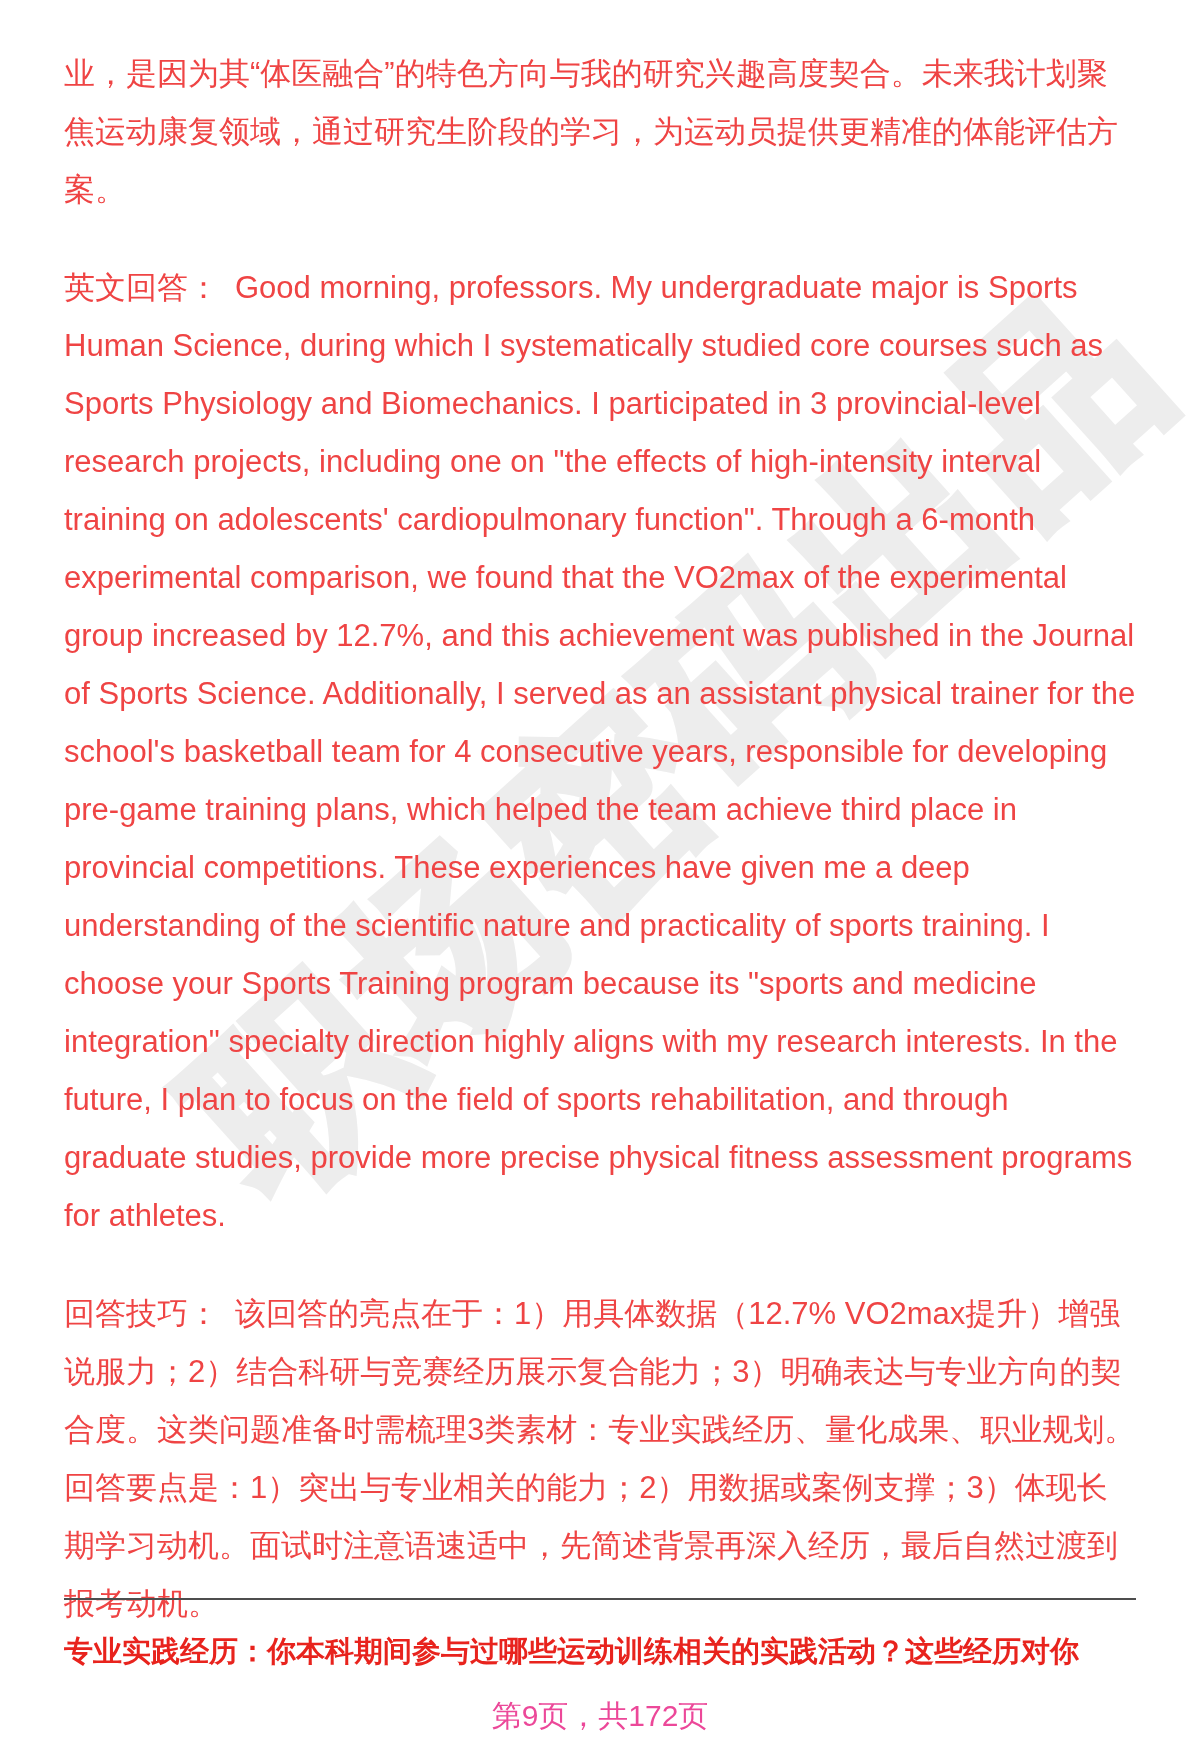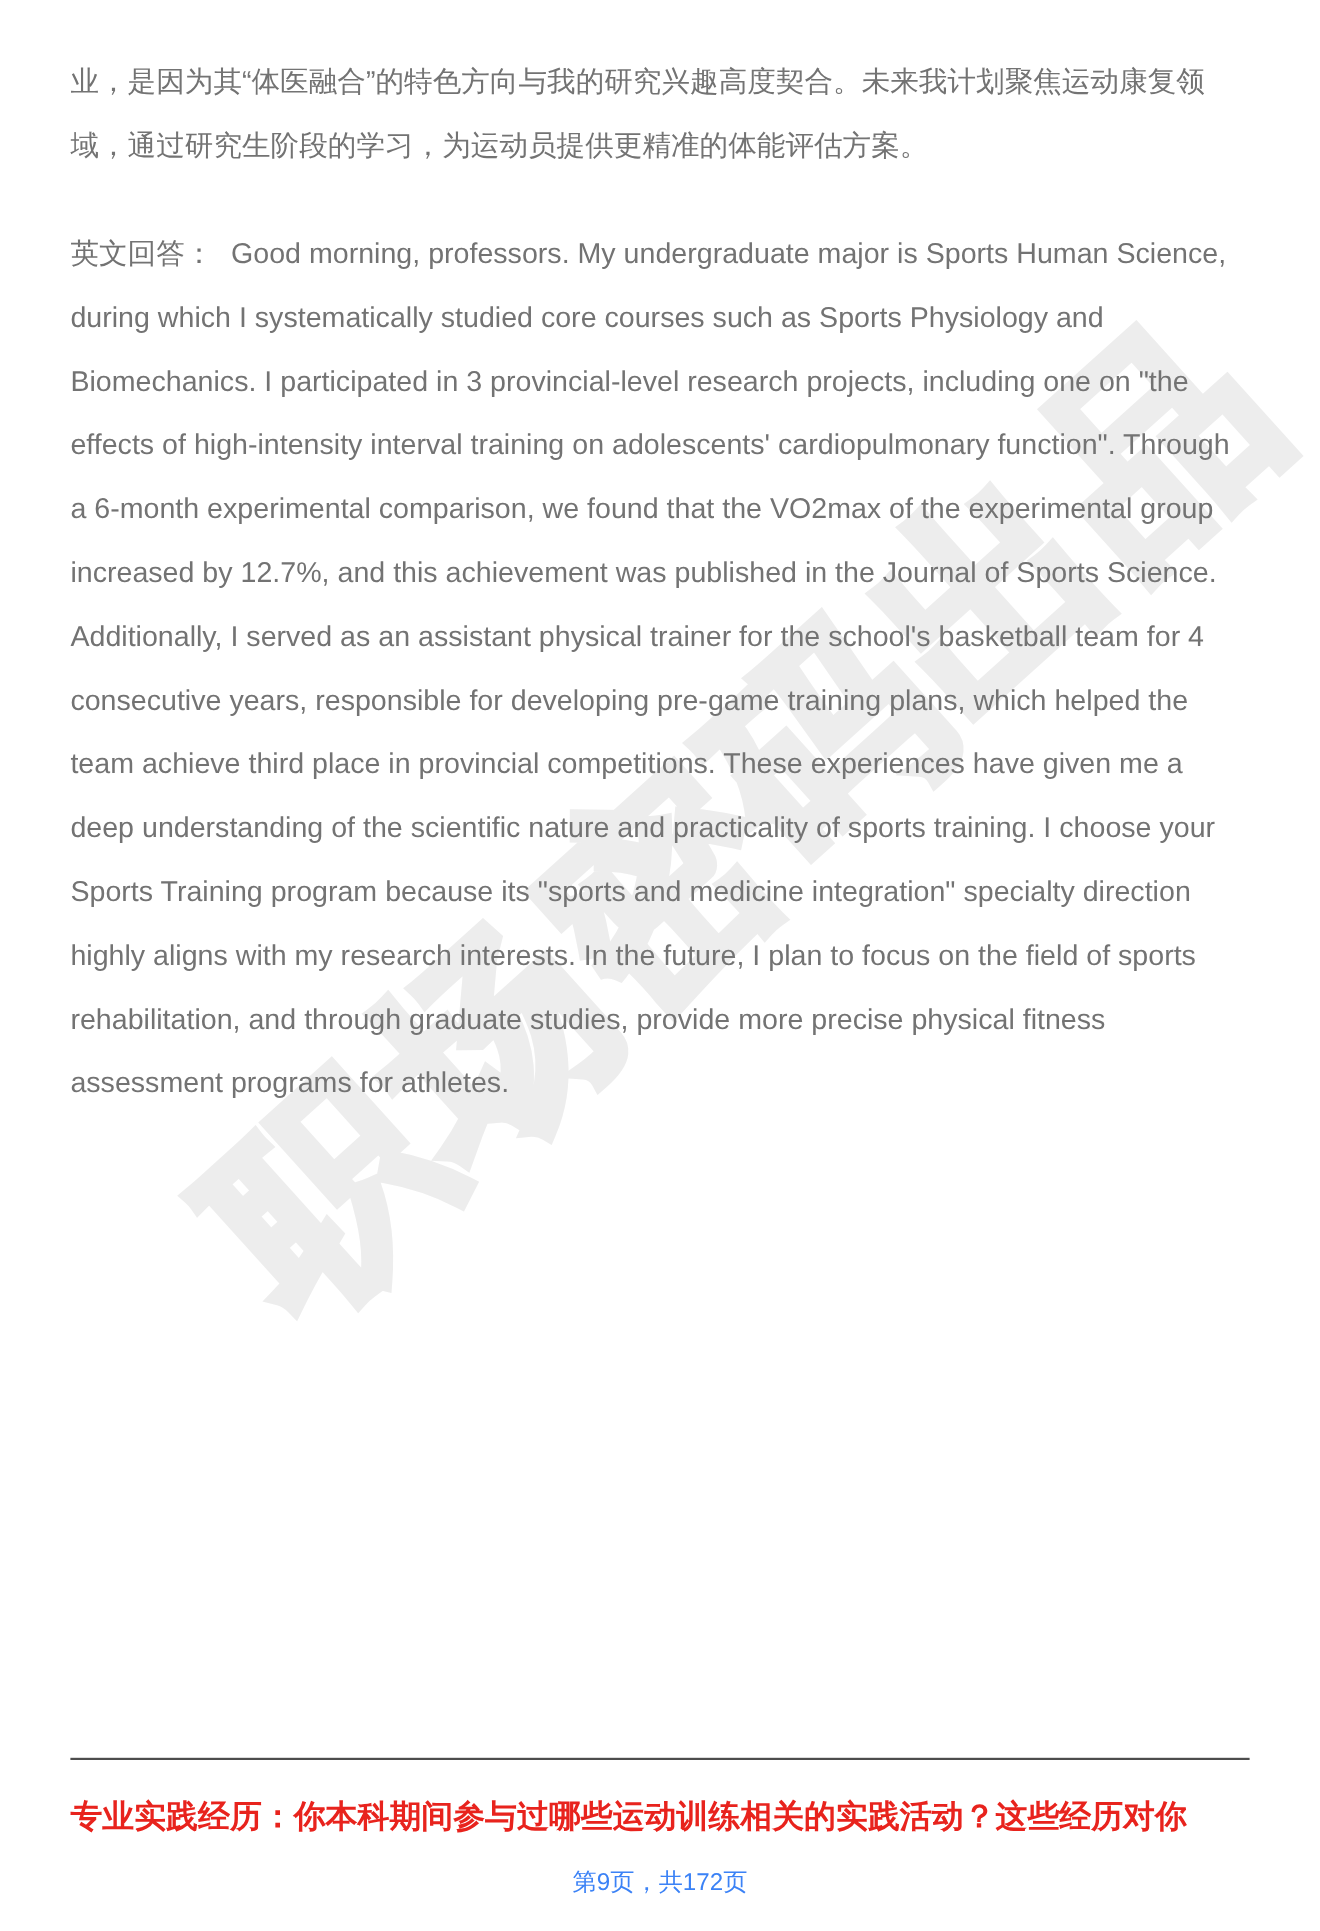--- a/index.html
+++ b/index.html
@@ -35,25 +35,25 @@
     user-select: none;
   }
   .content {
     position: absolute;
     left: 64px;
     top: 45px;
     width: 1072px;
     z-index: 1;
   }
   .body-text {
-    font-size: 26px;
+    font-size: 31px;
     line-height: 58px;
     margin: 0 0 40px 0;
     text-align: left;
-    color: #737373;
+    color: #ef4444;
   }
   .inline-label {
     padding-right: 16px;
   }
   .divider {
     position: absolute;
     left: 64px;
     top: 1598px;
     width: 1072px;
     border: none;
@@ -72,40 +72,43 @@
     white-space: nowrap;
     color: #e8231d;
     z-index: 1;
   }
   .footer {
     position: absolute;
     left: 0;
     top: 1696px;
     width: 100%;
     text-align: center;
-    font-size: 22px;
-    color: #3b82f6;
+    font-size: 30px;
+    color: #ec4899;
     z-index: 1;
   }
 </style>
 </head>
 <body>
 
 <div class="page">
 
   <div class="watermark">职场密码出品</div>
 
   <div class="content">
 
     <p class="body-text">业，是因为其“体医融合”的特色方向与我的研究兴趣高度契合。未来我计划聚焦运动康复领域，通过研究生阶段的学习，为运动员提供更精准的体能评估方案。</p>
 
     <p class="body-text">
       <span class="inline-label">英文回答：</span><span>Good morning, professors. My undergraduate major is Sports Human Science, during which I systematically studied core courses such as Sports Physiology and Biomechanics. I participated in 3 provincial-level research projects, including one on "the effects of high-intensity interval training on adolescents' cardiopulmonary function". Through a 6-month experimental comparison, we found that the VO2max of the experimental group increased by 12.7%, and this achievement was published in the Journal of Sports Science. Additionally, I served as an assistant physical trainer for the school's basketball team for 4 consecutive years, responsible for developing pre-game training plans, which helped the team achieve third place in provincial competitions. These experiences have given me a deep understanding of the scientific nature and practicality of sports training. I choose your Sports Training program because its "sports and medicine integration" specialty direction highly aligns with my research interests. In the future, I plan to focus on the field of sports rehabilitation, and through graduate studies, provide more precise physical fitness assessment programs for athletes.</span>
     </p>
 
+    <p class="body-text">
+      <span class="inline-label">回答技巧：</span><span>该回答的亮点在于：1）用具体数据（12.7% VO2max提升）增强说服力；2）结合科研与竞赛经历展示复合能力；3）明确表达与专业方向的契合度。这类问题准备时需梳理3类素材：专业实践经历、量化成果、职业规划。回答要点是：1）突出与专业相关的能力；2）用数据或案例支撑；3）体现长期学习动机。面试时注意语速适中，先简述背景再深入经历，最后自然过渡到报考动机。</span>
+    </p>
 
   </div>
 
   <hr class="divider">
 
   <p class="next-heading">专业实践经历：你本科期间参与过哪些运动训练相关的实践活动？这些经历对你</p>
 
   <div class="footer">第9页，共172页</div>
 
 </div>

